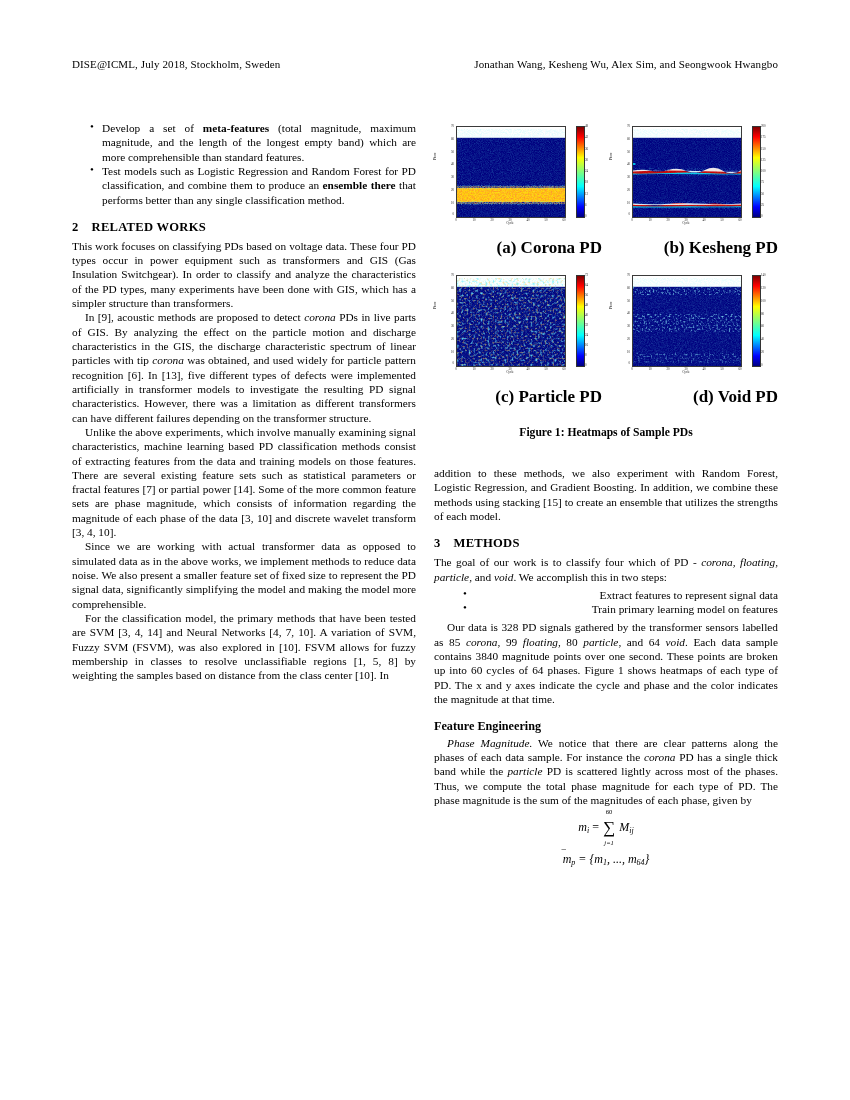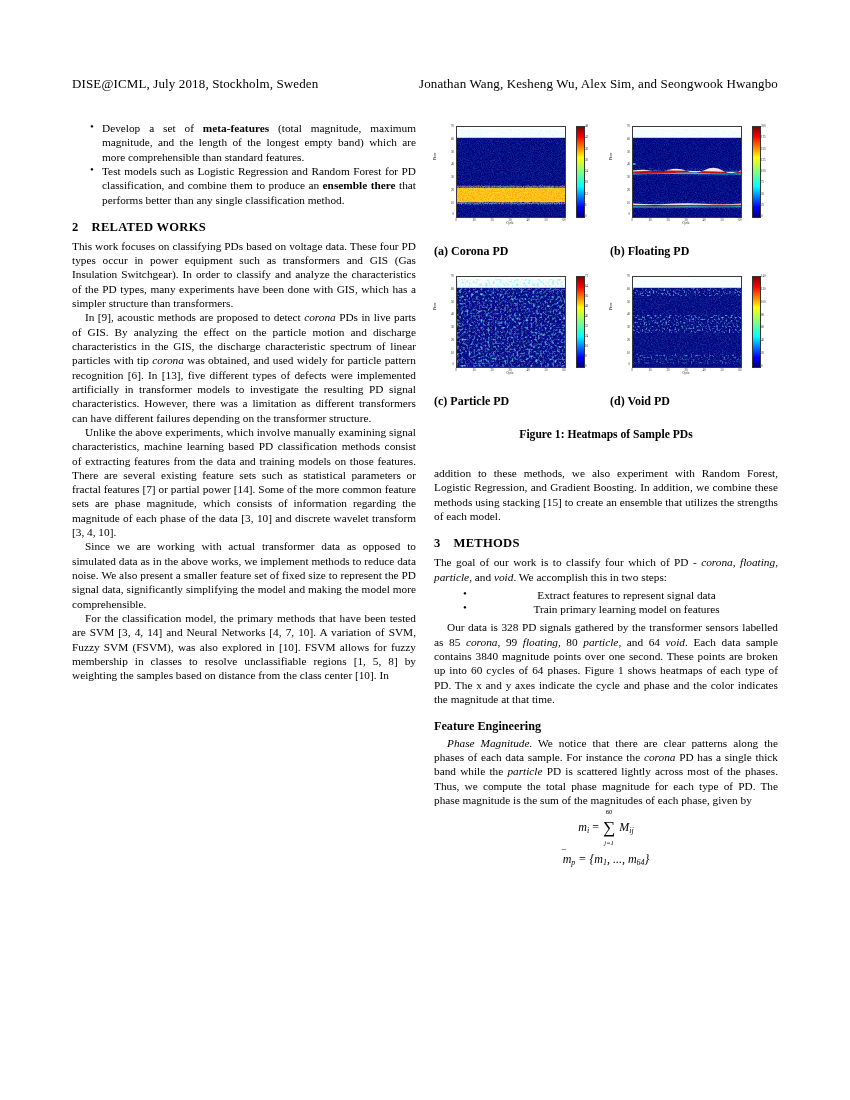--- a/index.html
+++ b/index.html
@@ -19,25 +19,25 @@
     position: absolute;
     left: 0; top: 0;
     width: 850px;
     height: 1100px;
     background: #fff;
   }
   
   .runhead {
     position: absolute;
     left: 72px;
-    top: 76px;
+    top: 58px;
     width: 706px;
     display: flex;
     justify-content: space-between;
-    font-size: 13px;
+    font-size: 11px;
     letter-spacing: 0.01em;
   }
   .runhead .left  { white-space: nowrap; }
   .runhead .right { white-space: nowrap; }
 
   
   .col {
     position: absolute;
     top: 117px;
     width: 344px;
@@ -77,21 +77,21 @@
     margin-bottom: 0px;
     text-align: justify;
   }
   ul.bul li::before {
     content: "\2022";
     position: absolute;
     left: -12px;
     top: -1px;
     font-size: 11px;
   }
-  ul.tight li { margin-bottom: 0; text-align: center; margin-left: 11px; }
+  ul.tight li { margin-bottom: 0; text-align: right; margin-left: 11px; }
 
   b { font-weight: bold; }
   i { font-style: italic; }
 
   
   .figblock {
     position: absolute;
     left: 434px;
     top: 120px;
     width: 344px;
@@ -100,24 +100,24 @@
     display: flex;
     justify-content: space-between;
   }
   .figcell { width: 168px; }
   .panel {
     width: 168px;
     height: 113px;
     position: relative;
   }
   .figcap {
-    text-align: left;
+    text-align: right;
     font-weight: bold;
-    font-size: 12px;
-    margin-top: 11px;
+    font-size: 17px;
+    margin-top: 5px;
     margin-bottom: 11px;
   }
   .maincap {
     text-align: center;
     font-weight: bold;
     font-size: 11.6px;
     margin-top: 8px;
   }
 
   
@@ -404,21 +404,21 @@
             <div class="cbtick" style="top:78.7px">25</div>
             <div class="cbtick" style="top:67.5px">50</div>
             <div class="cbtick" style="top:56.2px">75</div>
             <div class="cbtick" style="top:45px">100</div>
             <div class="cbtick" style="top:33.7px">125</div>
             <div class="cbtick" style="top:22.5px">150</div>
             <div class="cbtick" style="top:11.2px">175</div>
             <div class="cbtick" style="top:0px">200</div>
           </div>
         </div>
-        <div class="figcap">(b) Floating PD</div>
+        <div class="figcap">(b) Kesheng PD</div>
       </div>
     </div>
 
     <div class="figrow">
 
       <div class="figcell">
         <div class="panel">
           <div class="plotbox">
             <svg width="108" height="90" style="position:absolute;left:0;top:0;">
               <rect x="0" y="10.8" width="108" height="79.2" fill="#00007F"></rect>

